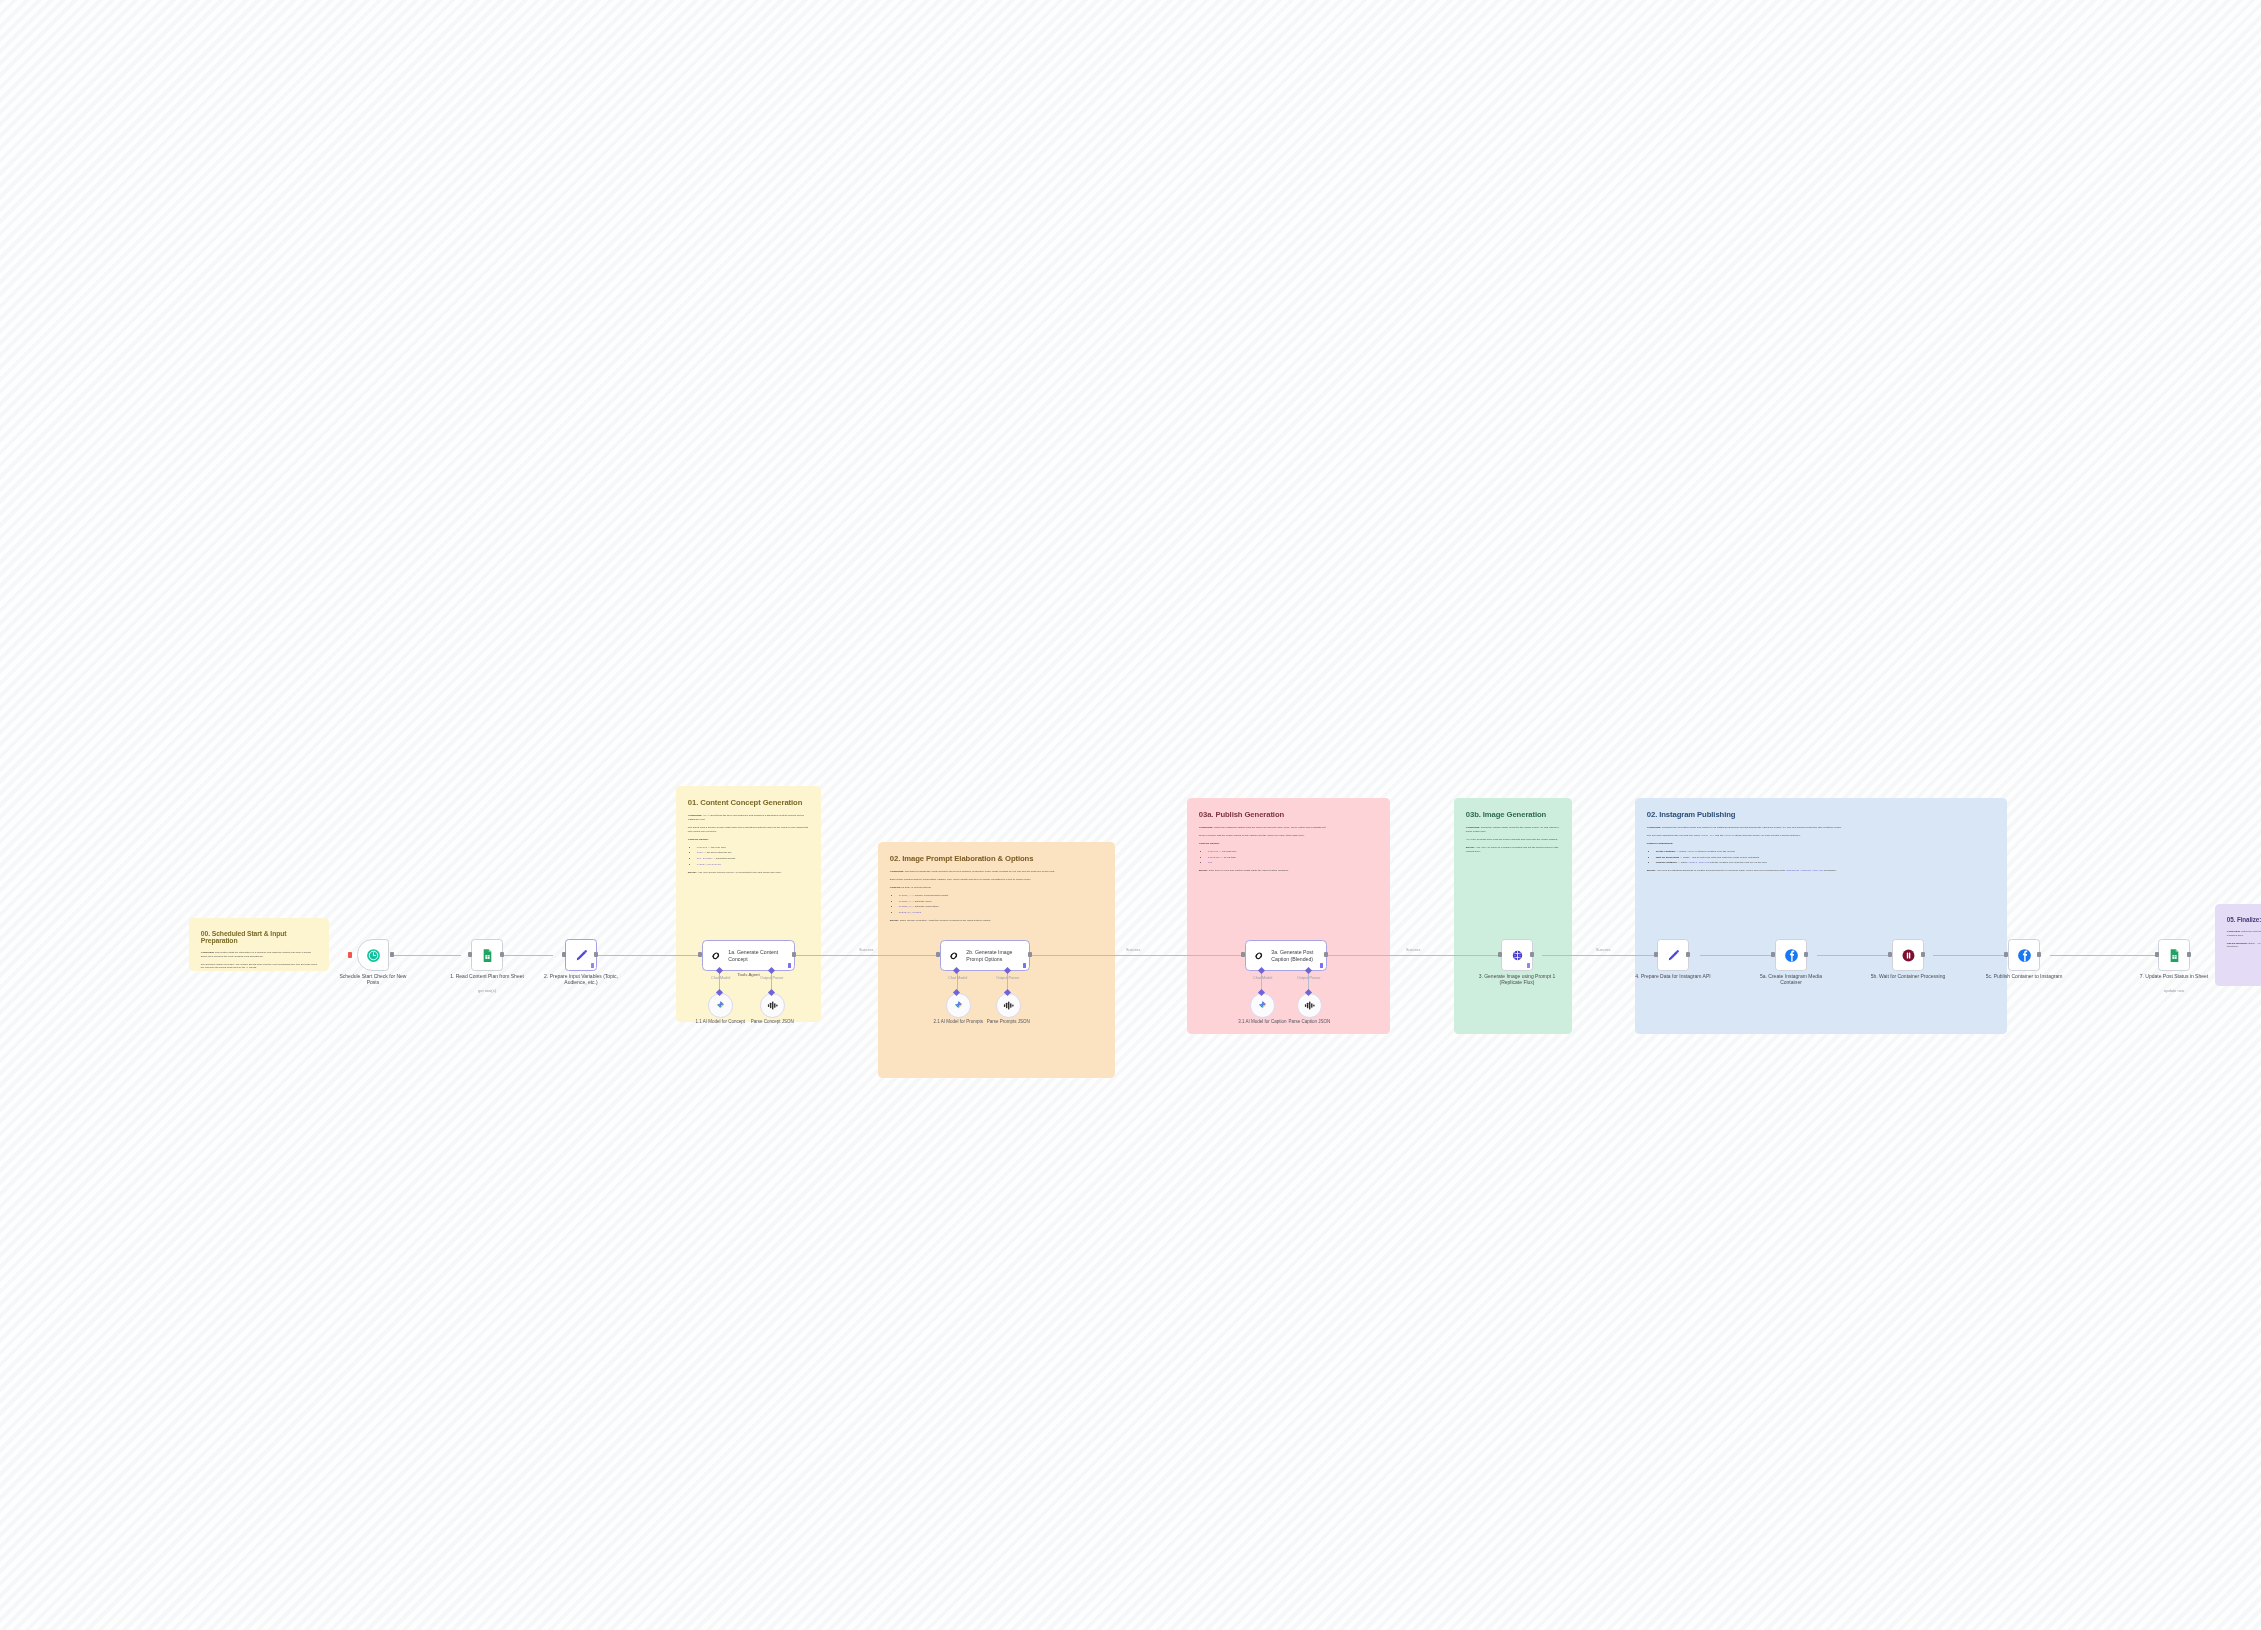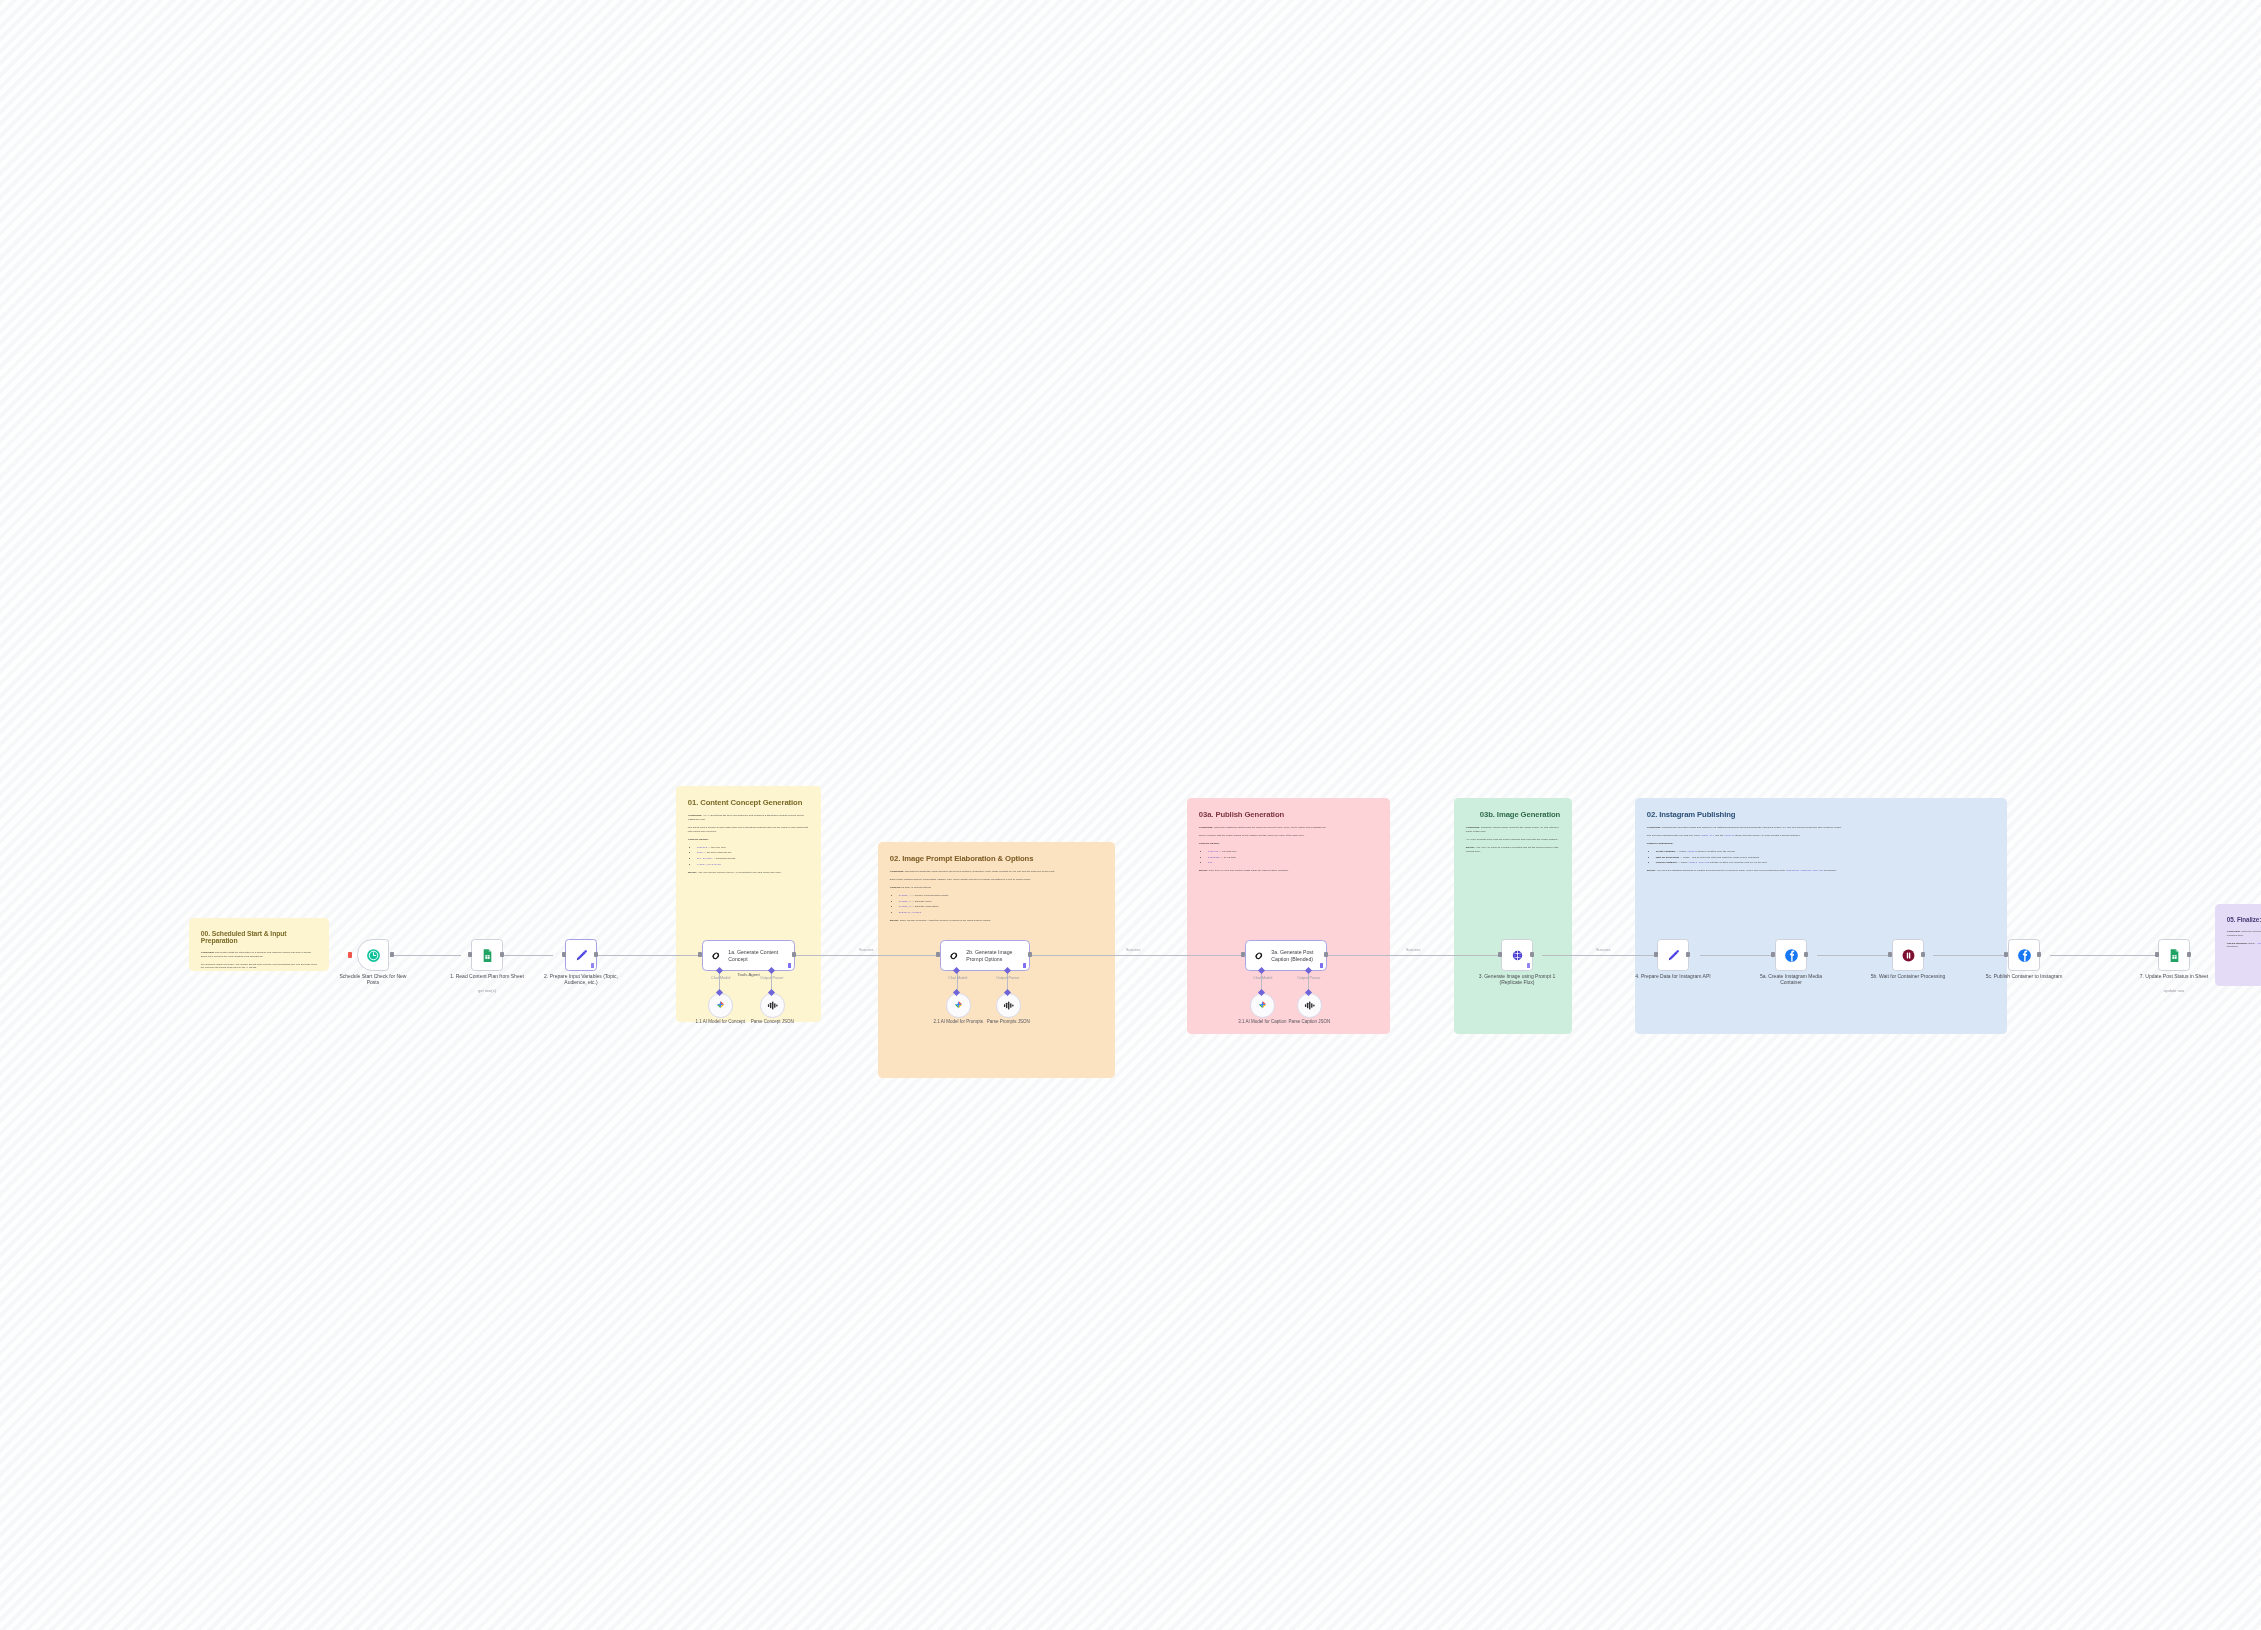--- a/index.html
+++ b/index.html
@@ -46,21 +46,21 @@
   .s-body b{color:#35332c;}
 
   
   .c-yellow{background:#fdf4d0;}
   .c-yellow .s-title{color:#7a6b28;}
   .c-orange{background:#fbe3c2;margin-top:44px;}
   .c-orange .s-title{color:#7a5a22;}
   .c-pink{background:#fdd3d7;}
   .c-pink .s-title{color:#7d3540;}
   .c-green{background:#cdeedc;}
-  .c-green .s-title{color:#2f6a4c;text-align:right;}
+  .c-green .s-title{color:#2f6a4c;}
   .c-blue{background:#d8e6f5;}
   .c-blue .s-title{color:#2d4f77;}
   .c-purple{background:#e4dcf6;}
   .c-purple .s-title{color:#4a3b78;}
 
   
   .node{
     position:absolute;
     box-sizing:border-box;
     background:#fff;

